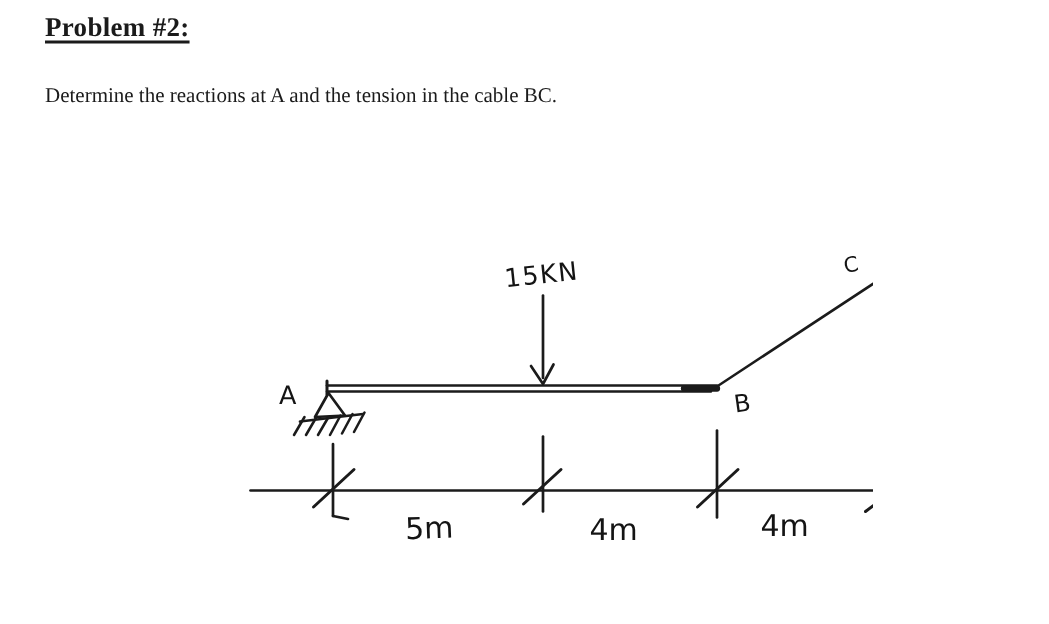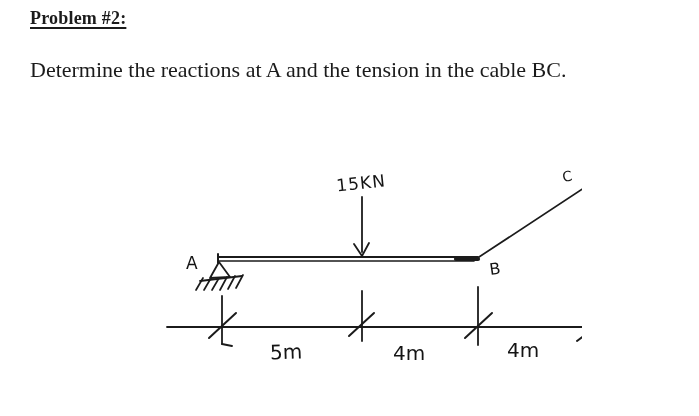--- a/index.html
+++ b/index.html
@@ -22,21 +22,21 @@
     text-decoration: underline;
     text-decoration-thickness: 1.8px;
     text-underline-offset: 3px;
     letter-spacing: 0.2px;
   }
   .statement {
     position: absolute;
     left: 30px;
     top: 57px;
     margin: 0;
-    font-size: 22px;
+    font-size: 14px;
   }
   svg.diagram { position: absolute; left: 0; top: 0; }
   .ink {
     stroke: #1b1b1b;
     fill: none;
     stroke-linecap: round;
     stroke-linejoin: round;
   }
   .hand {
     font-family: "DejaVu Sans", sans-serif;

